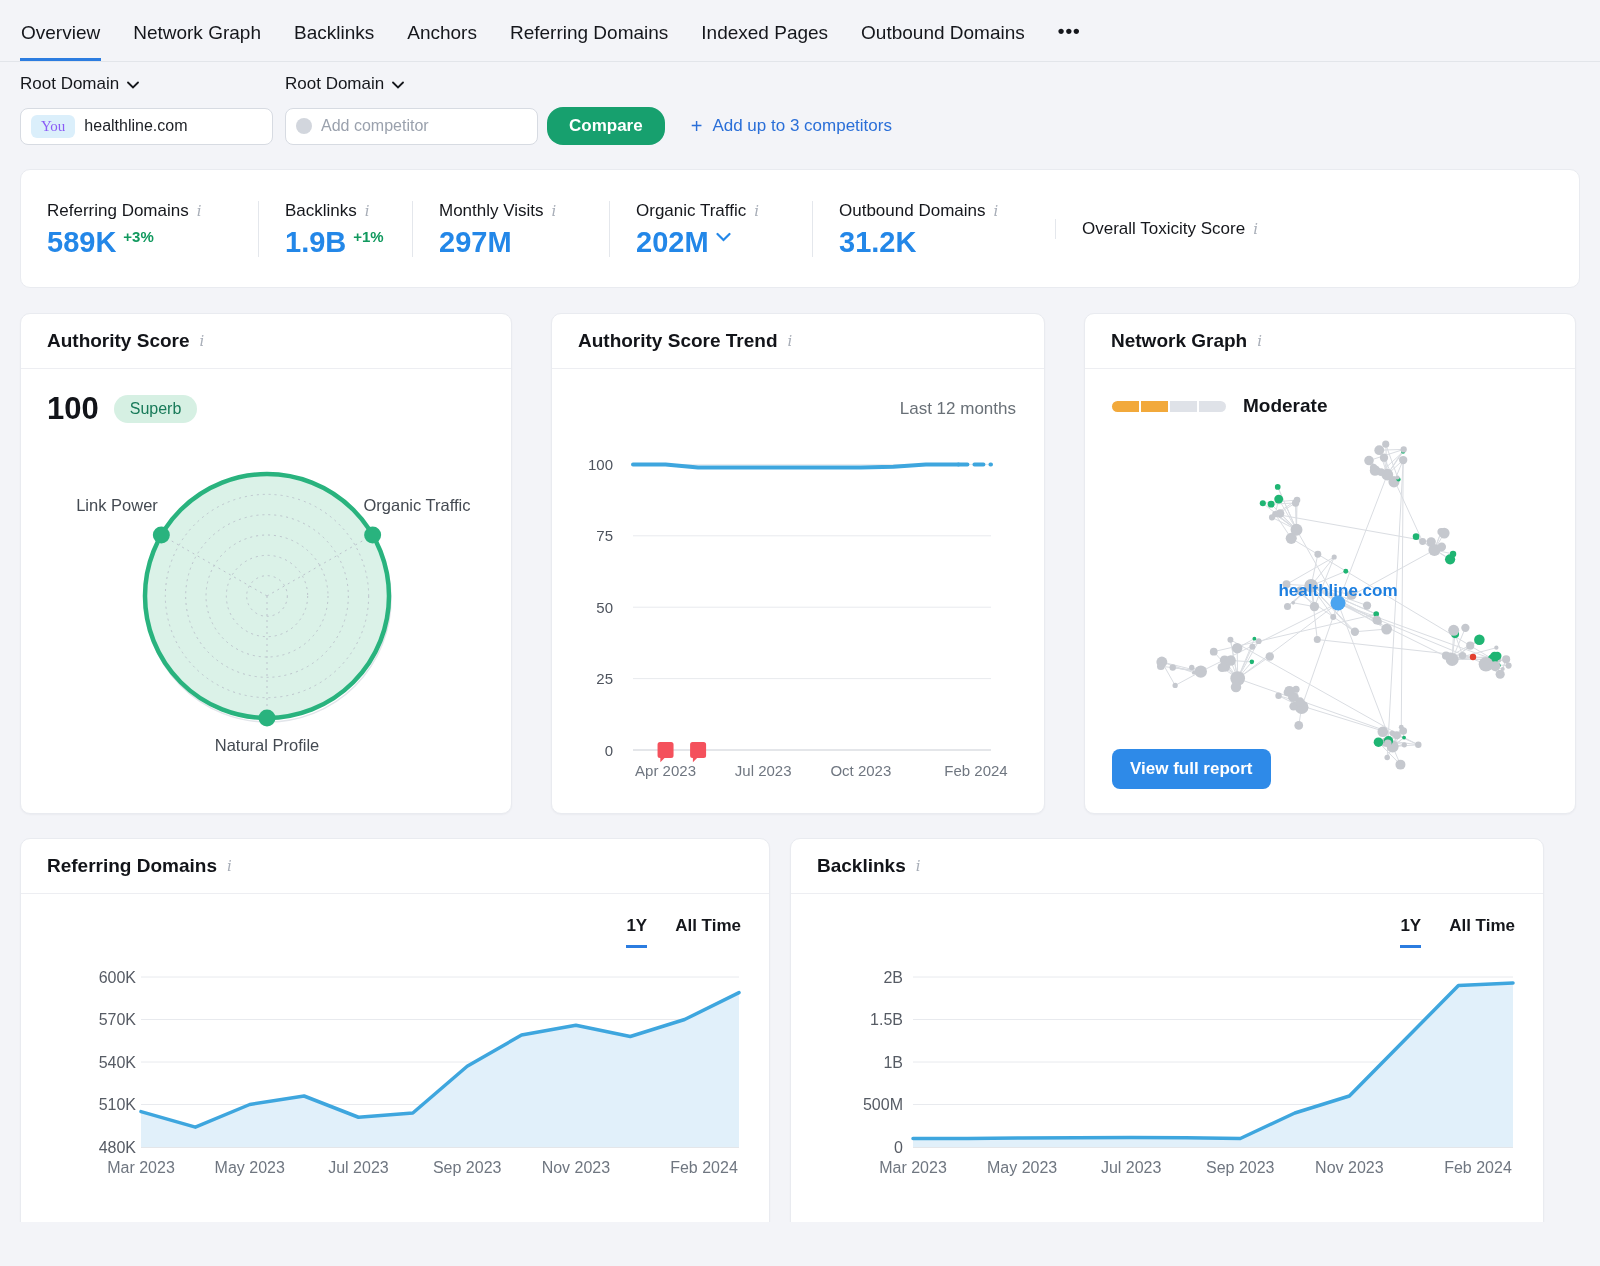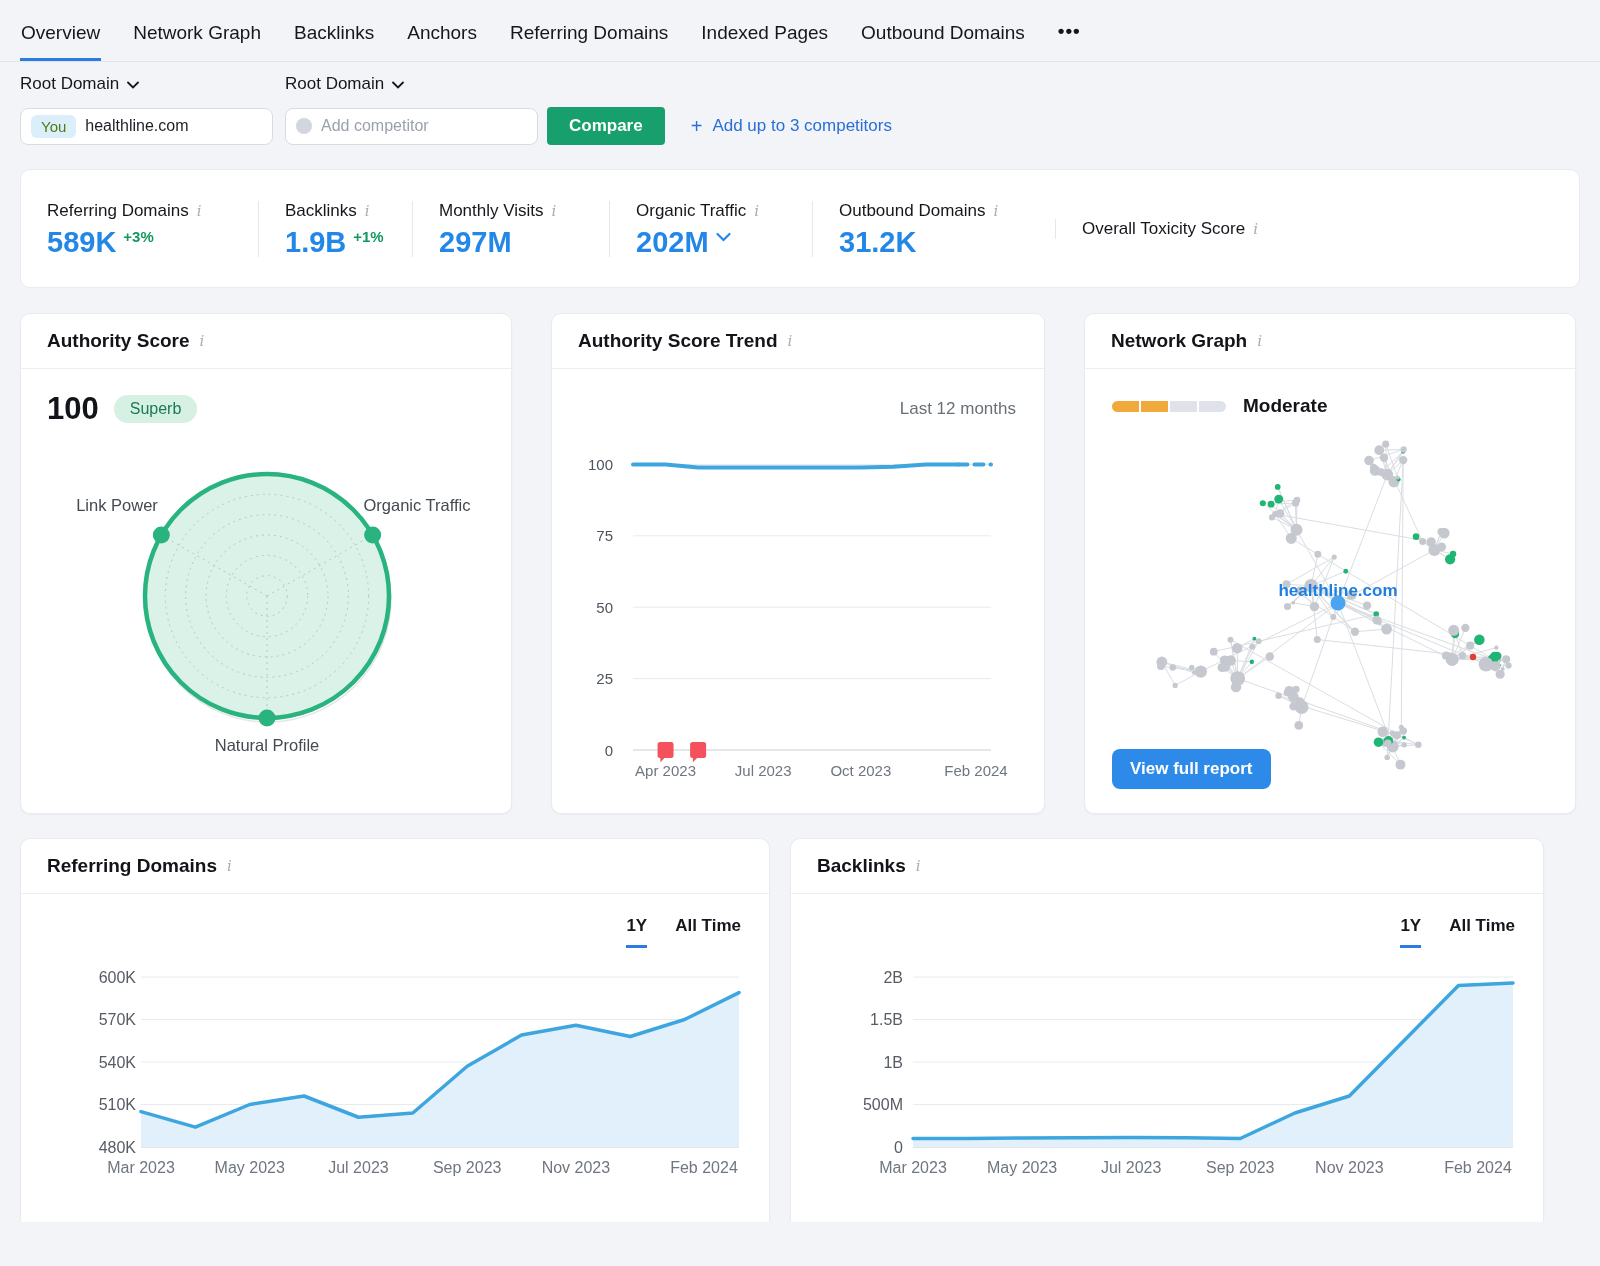--- a/index.html
+++ b/index.html
@@ -28,29 +28,29 @@
   
   .sel-row { display:flex; margin:12px 20px 0; }
   .sel { width:265px; display:flex; align-items:center; gap:8px; font-size:17px; font-weight:500; cursor:pointer; }
   .sel svg { margin-top:2px; }
   .input-row { display:flex; align-items:center; margin:13px 20px 0; }
   .domain-input {
     width:253px; height:37px; background:#fff; border:1px solid #d7dbe2; border-radius:8px;
     display:flex; align-items:center; padding:0 10px; gap:9px;
   }
   .domain-input + .domain-input { margin-left:12px; }
-  .you-badge { background:#dbeffb; color:#4d7c0f; font-size:15px; padding:3px 10px; border-radius:6px; }
+  .you-badge { background:#dbeffb; color:#8b5cf6; font-size:15px; padding:3px 10px; border-radius:6px;font-family:Liberation Serif, serif; }
   .domain-input input {
     border:none; outline:none; flex:1; font-size:16px; color:#1b1e24; background:transparent;
     font-family:"Liberation Sans", sans-serif; min-width:0;
   }
   .domain-input input::placeholder { color:#9aa1ad; }
   .dot { width:16px; height:16px; border-radius:50%; background:#d2d6dd; flex:none; }
   .compare {
-    margin-left:9px; height:38px; padding:0 22px; border:none; border-radius:4px;
+    margin-left:9px; height:38px; padding:0 22px; border:none; border-radius:16px;
     background:#17a06e; color:#fff; font-size:17px; font-weight:700; cursor:pointer;
     font-family:"Liberation Sans", sans-serif;
   }
   .add-link { margin-left:26px; display:flex; align-items:center; gap:10px; color:#2a6fd8; font-size:17px; font-weight:500; cursor:pointer; }
   .add-link .plus { font-size:20px; font-weight:400; }
 
   
   .metrics {
     margin:24px 20px 0; background:#fff; border:1px solid #e9ebf0; border-radius:10px;
     height:119px; display:flex; align-items:center;

